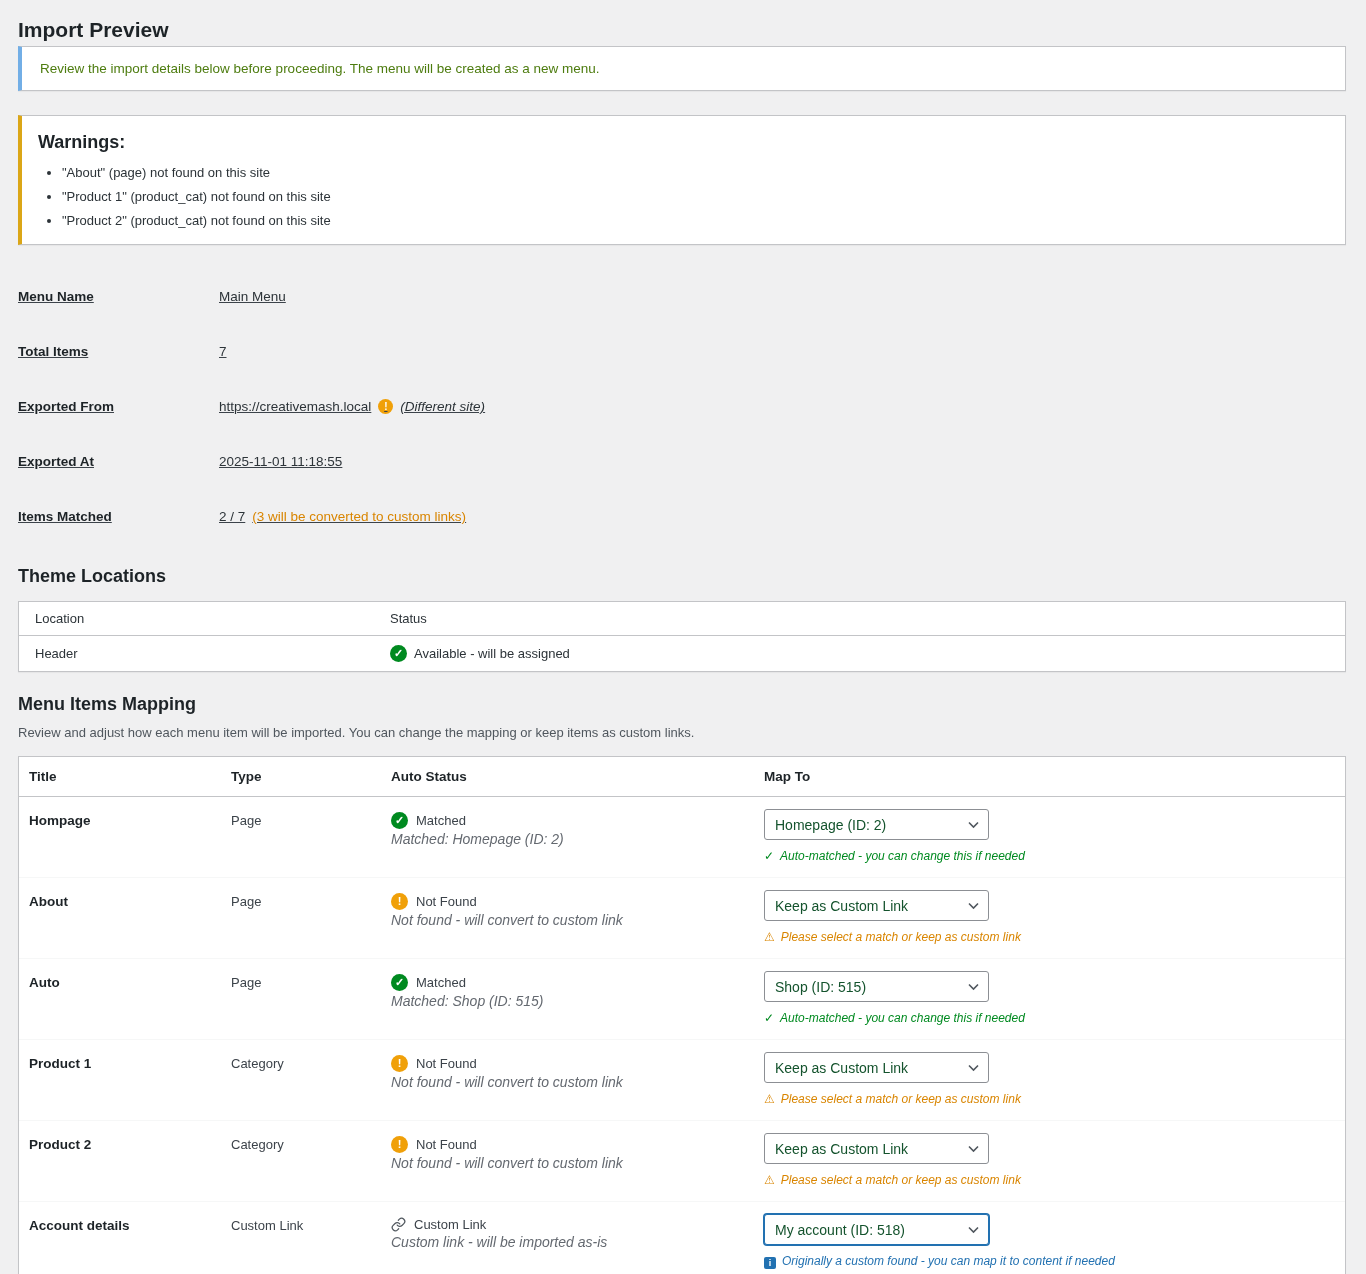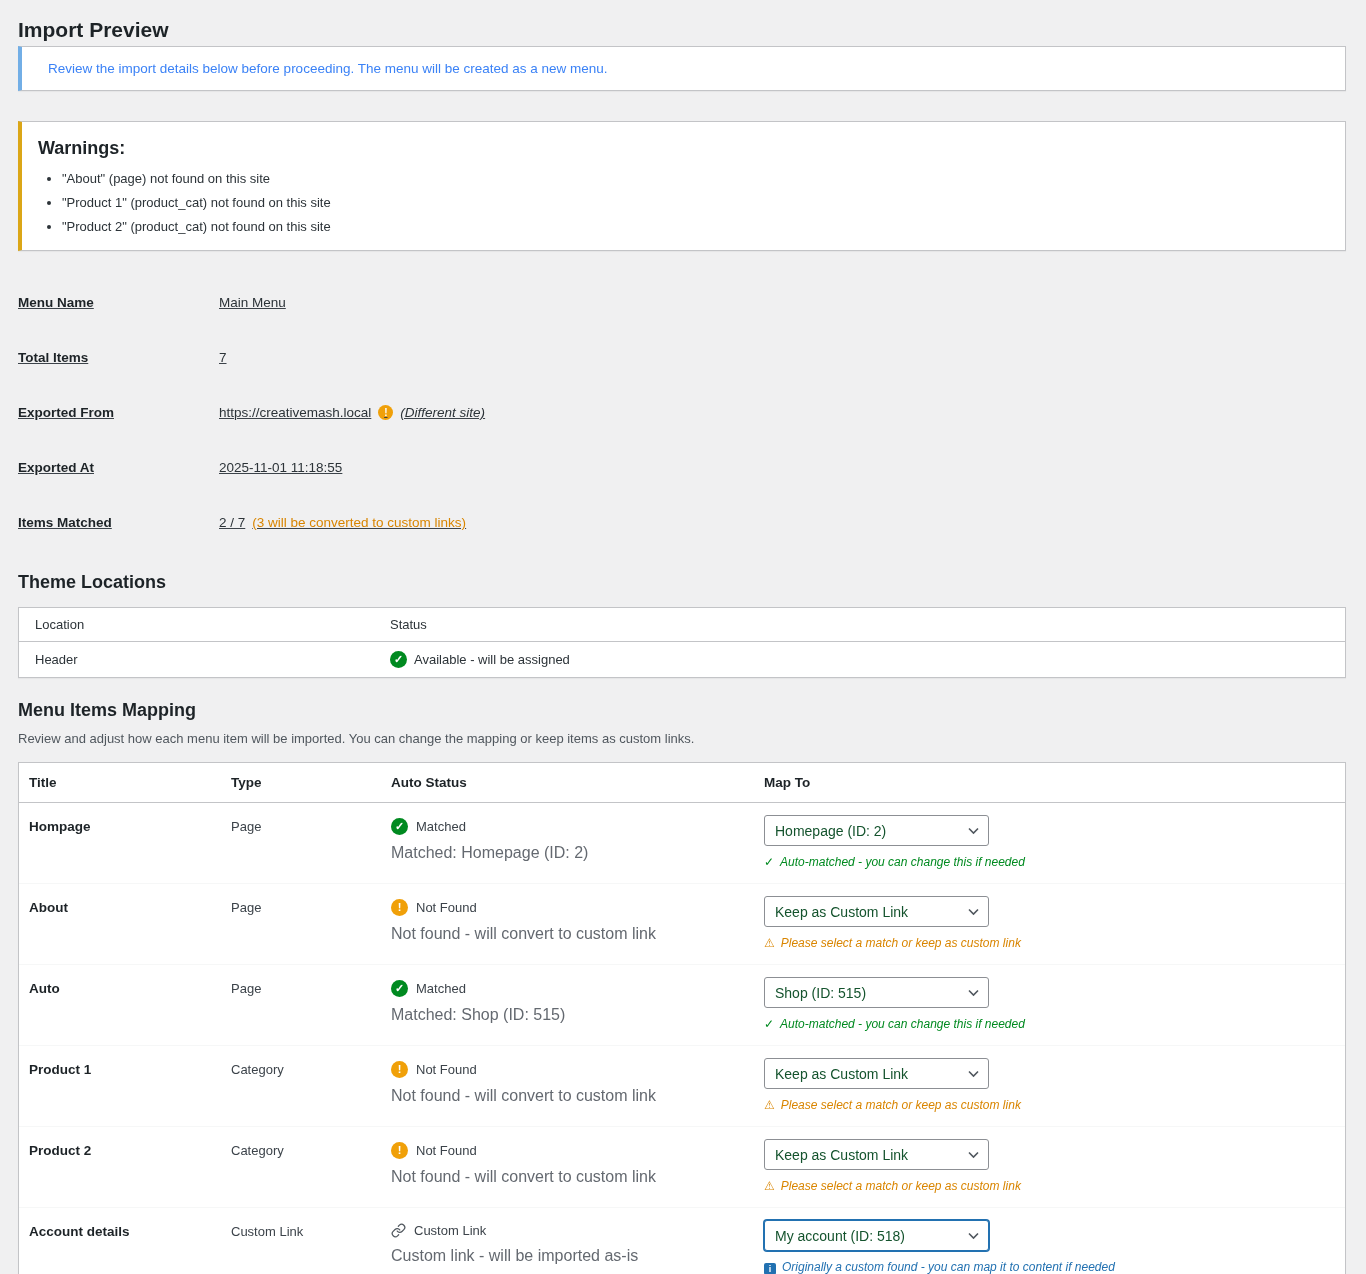--- a/index.html
+++ b/index.html
@@ -19,24 +19,24 @@
     color: #1d2327;
     margin: 8px 0 4px 0;
   }
   .panel {
     background: #fff;
     border: 1px solid #c3c4c7;
     box-shadow: 0 1px 1px rgba(0,0,0,.04);
   }
   .notice-info {
     border-left: 4px solid #72aee6;
-    padding: 14px 26px;
-    margin-bottom: 30px;
+    padding: 14px 18px;
+    margin-bottom: 24px;
     font-size: 13.5px;
-    color: #3b82f6;
+    color: #4d7c0f;
   }
   .notice-warning {
     border-left: 4px solid #dba617;
     padding: 14px 16px 14px;
     margin-bottom: 24px;
   }
   .notice-warning .w-title { font-weight: 700; color: #1d2327; margin: 2px 0 12px; font-size: 18px; }
   .notice-warning ul { margin: 0; padding: 0 0 0 24px; }
   .notice-warning li { margin: 0 0 9px; color: #2c3338; }
   .notice-warning li:last-child { margin-bottom: 2px; }
@@ -72,21 +72,21 @@
   .mhead, .mrow { display: grid; grid-template-columns: 202px 160px 373px 1fr; }
   .mhead > div {
     padding: 12px 10px; font-weight: 600; color: #1d2327; font-size: 13.5px;
     border-bottom: 1px solid #c3c4c7;
   }
   .mrow > div { padding: 12px 10px 14px; }
   .mrow + .mrow { border-top: 1px solid #f6f7f7; }
   .m-title { font-weight: 700; color: #1d2327; font-size: 13.5px; padding-top: 16px !important; }
   .m-type { color: #3c434a; padding-top: 16px !important; }
   .status-line { display: flex; align-items: center; gap: 8px; padding-top: 3px; }
-  .status-detail { font-size: 16px; color: #646970; margin-top: 9px; }
+  .status-detail { font-style: italic; font-size: 14px; color: #646970; margin-top: 2px; }
 
   .link-icon-svg { display: inline-flex; flex: none; }
 
   .select-wrap { position: relative; display: inline-block; width: 225px; }
   .select-wrap select {
     width: 100%; height: 31px; font-size: 14px; color: #14532d;
     border: 1px solid #8c8f94; border-radius: 3px; background: #fff;
     padding: 0 28px 0 10px; appearance: none; -webkit-appearance: none; -moz-appearance: none;
     font-family: inherit; cursor: pointer;
   }

